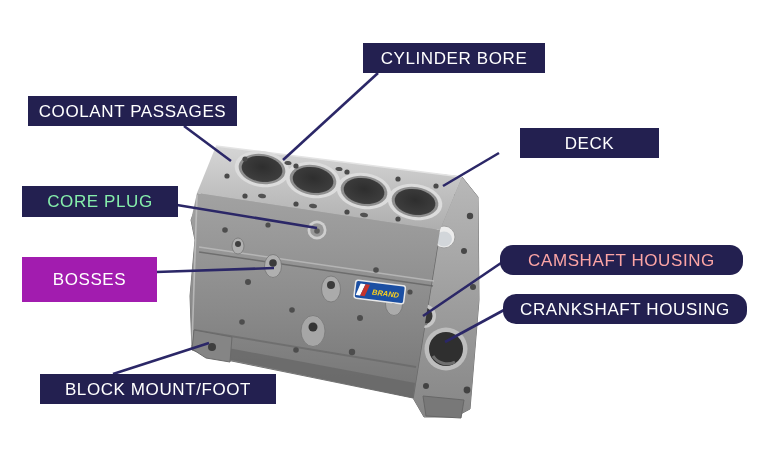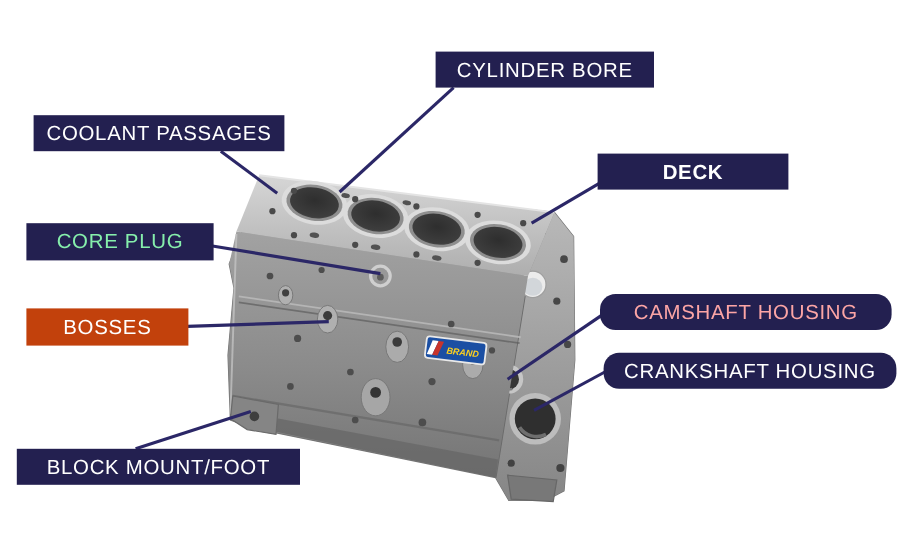--- a/index.html
+++ b/index.html
@@ -189,20 +189,20 @@
         <line x1="156" y1="272" x2="274" y2="268" stroke="#2b2767" stroke-width="2.6"></line>
         <line x1="501" y1="263" x2="423" y2="316" stroke="#2b2767" stroke-width="2.6"></line>
         <line x1="504" y1="310" x2="445" y2="342" stroke="#2b2767" stroke-width="2.6"></line>
         <line x1="113" y1="374" x2="209" y2="343" stroke="#2b2767" stroke-width="2.6"></line>
       </g>
   </svg>
 
   <div id="labels">
       <div class="callout" style="left: 363px; top: 43px; width: 182px; height: 30px; background: rgb(35, 32, 80); color: rgb(255, 255, 255); text-align: right;">CYLINDER BORE</div>
       <div class="callout" style="left: 28px; top: 96px; width: 209px; height: 30px; background: rgb(35, 32, 80); color: rgb(255, 255, 255);">COOLANT PASSAGES</div>
-      <div class="callout" style="left: 498px; top: 128px; width: 159px; height: 30px; background: rgb(35, 32, 80); color: rgb(255, 255, 255); font-weight: bold;">DECK</div>
+      <div class="callout" style="left: 520px; top: 128px; width: 139px; height: 30px; background: rgb(35, 32, 80); color: rgb(255, 255, 255);">DECK</div>
       <div class="callout" style="left: 22px; top: 186px; width: 156px; height: 31px; background: rgb(35, 32, 80); color: #86efac;">CORE PLUG</div>
-      <div class="callout" style="left: 22px; top: 257px; width: 135px; height: 31px; background: #c2410c; color: rgb(255, 255, 255);">BOSSES</div>
+      <div class="callout" style="left: 22px; top: 257px; width: 135px; height: 45px; background: #a21caf; color: rgb(255, 255, 255);">BOSSES</div>
       <div class="callout" style="left: 500px; top: 245px; width: 243px; height: 30px; background: rgb(35, 32, 80); color: #fca5a5; border-radius: 13px;">CAMSHAFT HOUSING</div>
       <div class="callout" style="left: 503px; top: 294px; width: 244px; height: 30px; background: rgb(35, 32, 80); color: rgb(255, 255, 255); border-radius: 13px;">CRANKSHAFT HOUSING</div>
-      <div class="callout" style="left: 14px; top: 374px; width: 236px; height: 30px; background: rgb(35, 32, 80); color: rgb(255, 255, 255);">BLOCK MOUNT/FOOT</div>
+      <div class="callout" style="left: 40px; top: 374px; width: 236px; height: 30px; background: rgb(35, 32, 80); color: rgb(255, 255, 255);">BLOCK MOUNT/FOOT</div>
     </div>
 </div>
 
 </body></html>

